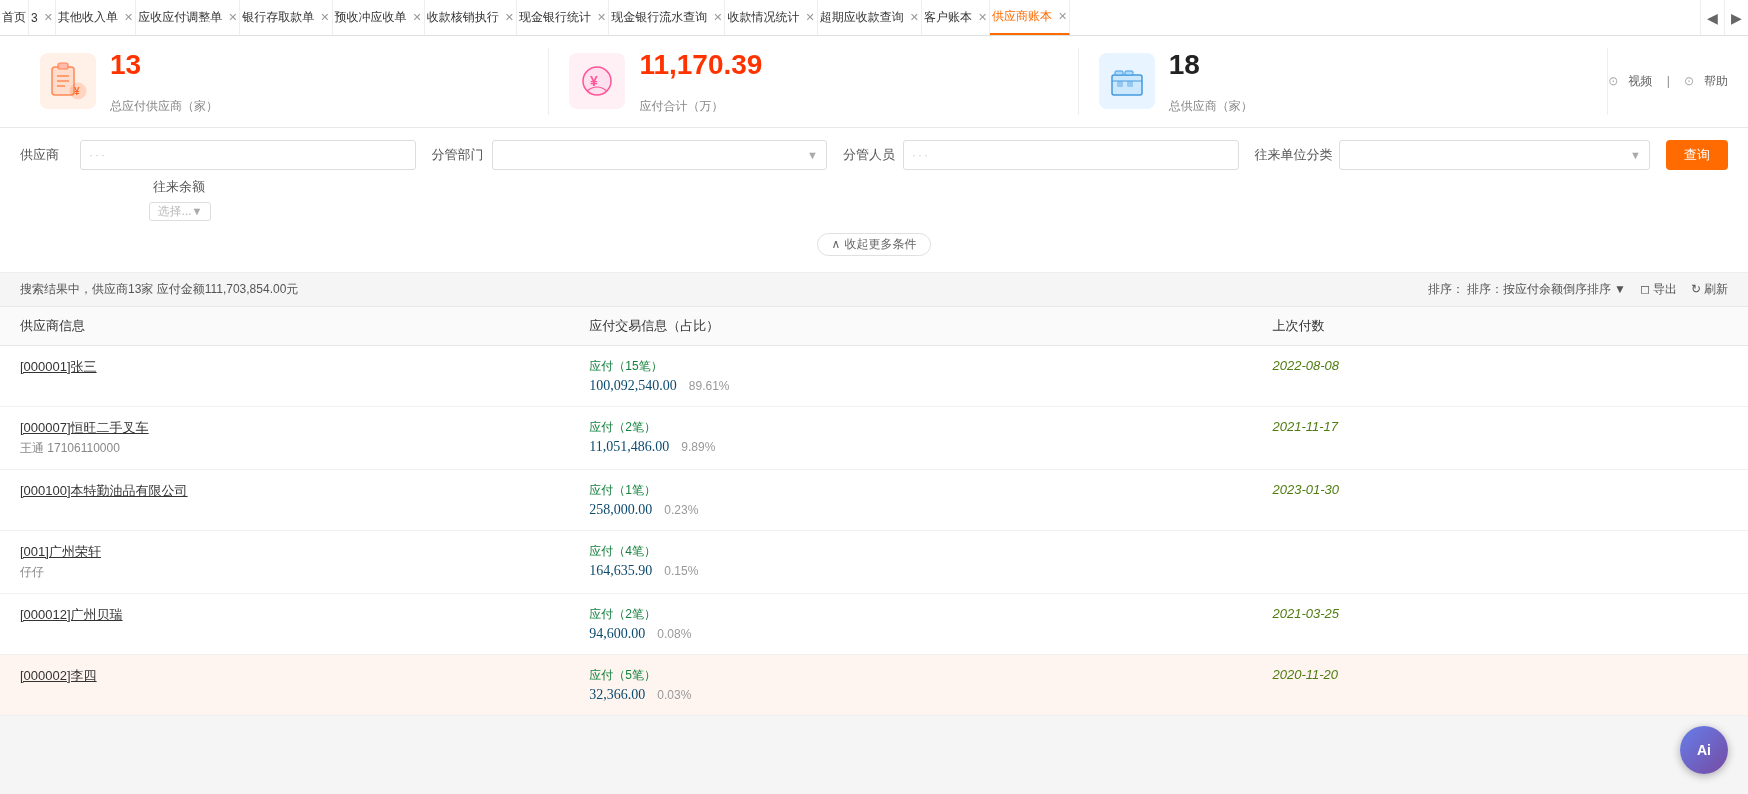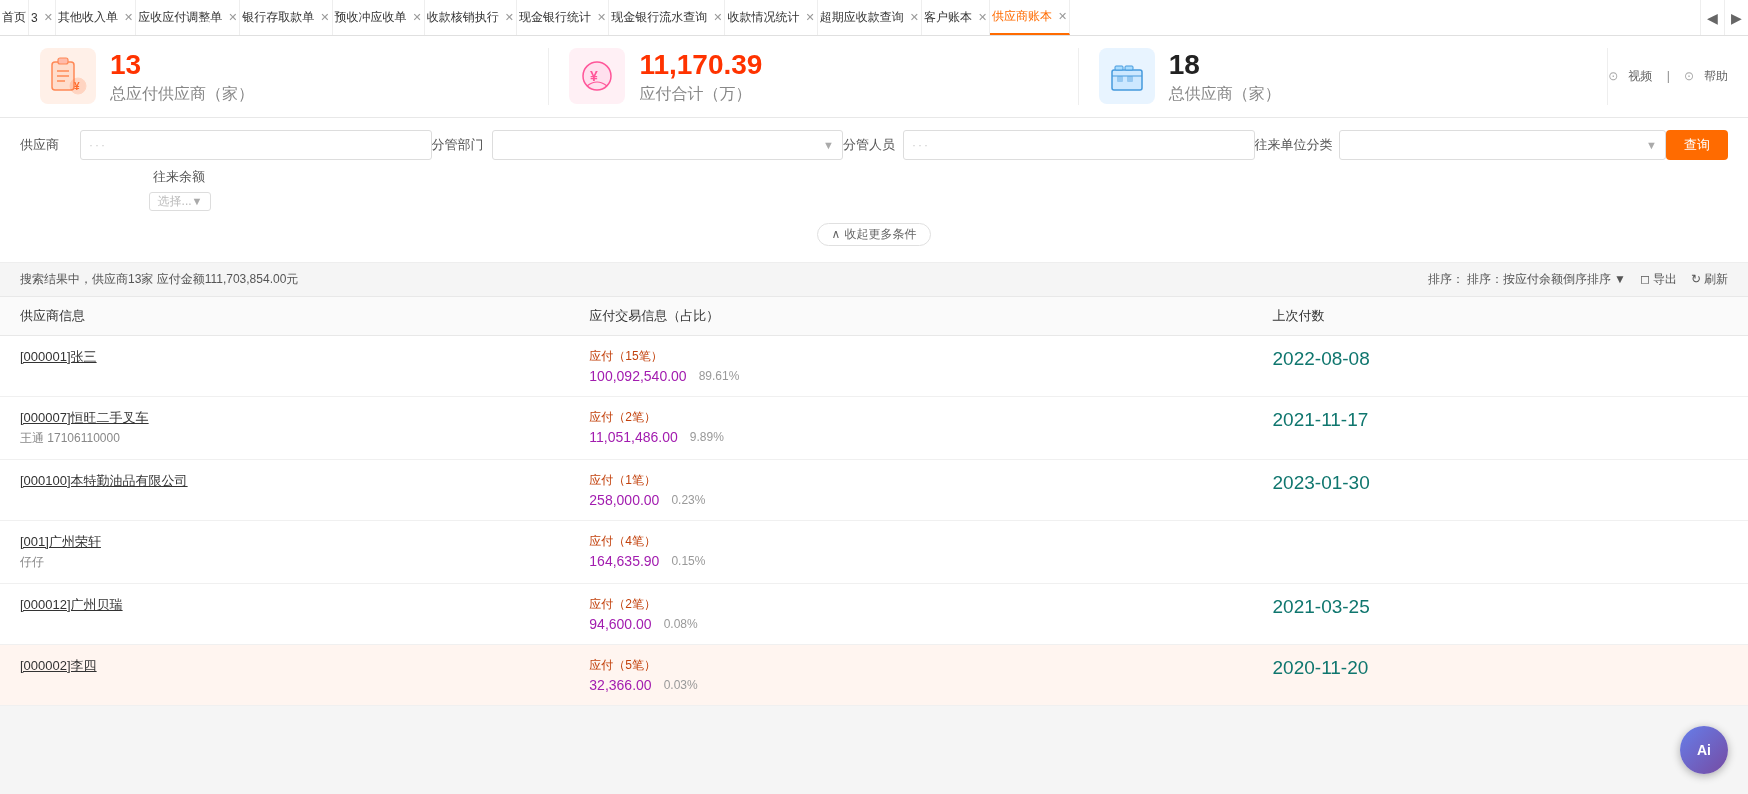--- a/index.html
+++ b/index.html
@@ -73,41 +73,42 @@
       justify-content: center;
       border-radius: 8px;
       flex-shrink: 0;
     }
     .icon-orange { background: #fff0e8; color: #ff6b2b; }
     .icon-pink { background: #fff0f5; color: #ff5599; }
     .icon-blue { background: #e8f4ff; color: #4499dd; }
     .summary-info { display: flex; flex-direction: column; }
     .summary-num { font-size: 28px; font-weight: bold; color: #ff3300; line-height: 1.2; }
     .summary-num.black { color: #222; }
-    .summary-label { font-size: 16px; color: #888; margin-top: 2px; }
+    .summary-label { font-size: 12px; color: #888; margin-top: 16px; }
     .top-right-links {
       margin-left: auto;
       display: flex;
       align-items: center;
       gap: 10px;
       font-size: 12px;
       color: #666;
       flex-shrink: 0;
     }
     .top-right-links a { color: #666; text-decoration: none; }
 
     
     .filter-section {
       background: #fff;
       padding: 12px 20px 8px;
       border-bottom: 1px solid #eee;
     }
     .filter-row {
       display: flex;
       align-items: center;
+      gap: 16px;
       margin-bottom: 8px;
     }
     .filter-item {
       display: flex;
       align-items: center;
       gap: 6px;
       flex: 1;
     }
     .filter-label {
       font-size: 13px;
@@ -242,26 +243,26 @@
 
     .supplier-link {
       color: #333;
       text-decoration: underline;
       font-size: 13px;
       cursor: pointer;
     }
     .supplier-sub { font-size: 12px; color: #888; margin-top: 3px; }
 
     .payable-info { display: flex; flex-direction: column; gap: 3px; }
-    .payable-tag { font-size: 12px; color: #c2410c; }
-    .payable-amount { font-size: 14px; color: #a21caf; font-weight: 500; }
+    .payable-tag { font-size: 12px; color: #15803d; }
+    .payable-amount { font-size: 14px; color: #0c4a6e; font-weight: 500; font-family: Liberation Serif, serif; }
     .payable-pct { font-size: 12px; color: #999; margin-left: 12px; }
     .payable-row { display: flex; align-items: center; }
 
-    .last-pay-date { font-size: 19px; color: #0f766e; }
+    .last-pay-date { font-size: 13px; color: #4d7c0f; font-style: italic; }
 
     
     .main-scroll {
       max-height: calc(100vh - 280px);
       overflow-y: auto;
     }
 
     
     .svg-icon { width: 40px; height: 40px; }
   </style>

